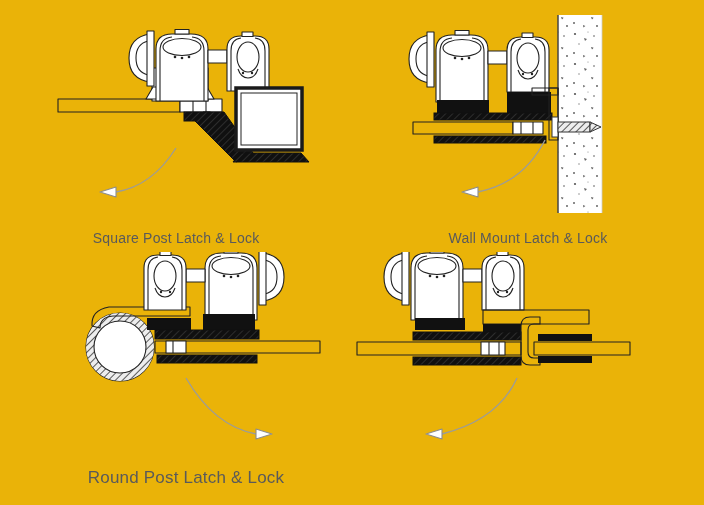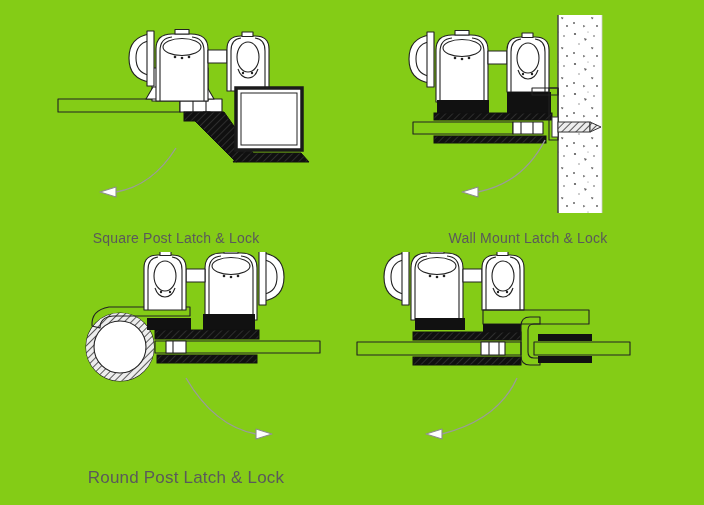--- a/index.html
+++ b/index.html
@@ -1,17 +1,17 @@
 <!DOCTYPE html>
 <html><head>
 <meta charset="utf-8">
 <style>
   html,body{margin:0;padding:0;background:#fff;}
   #sheet{
-    position:relative;width:704px;height:505px;background:#84cc16;overflow:hidden;
+    position:relative;width:704px;height:505px;background:#eab308;overflow:hidden;
     font-family:"Liberation Sans", sans-serif;
   }
   .fig-svg{position:absolute;}
   .fig-label{
     position:absolute;text-align:center;color:#5a5a5a;
     font-family:"Liberation Sans", sans-serif;letter-spacing:.2px;white-space:nowrap;
   }
   .fig-label.small{font-size:14px;}
   .fig-label.large{font-size:17px;}
   svg .ln{stroke:#222;stroke-width:1.1;fill:none;stroke-linejoin:round;}

